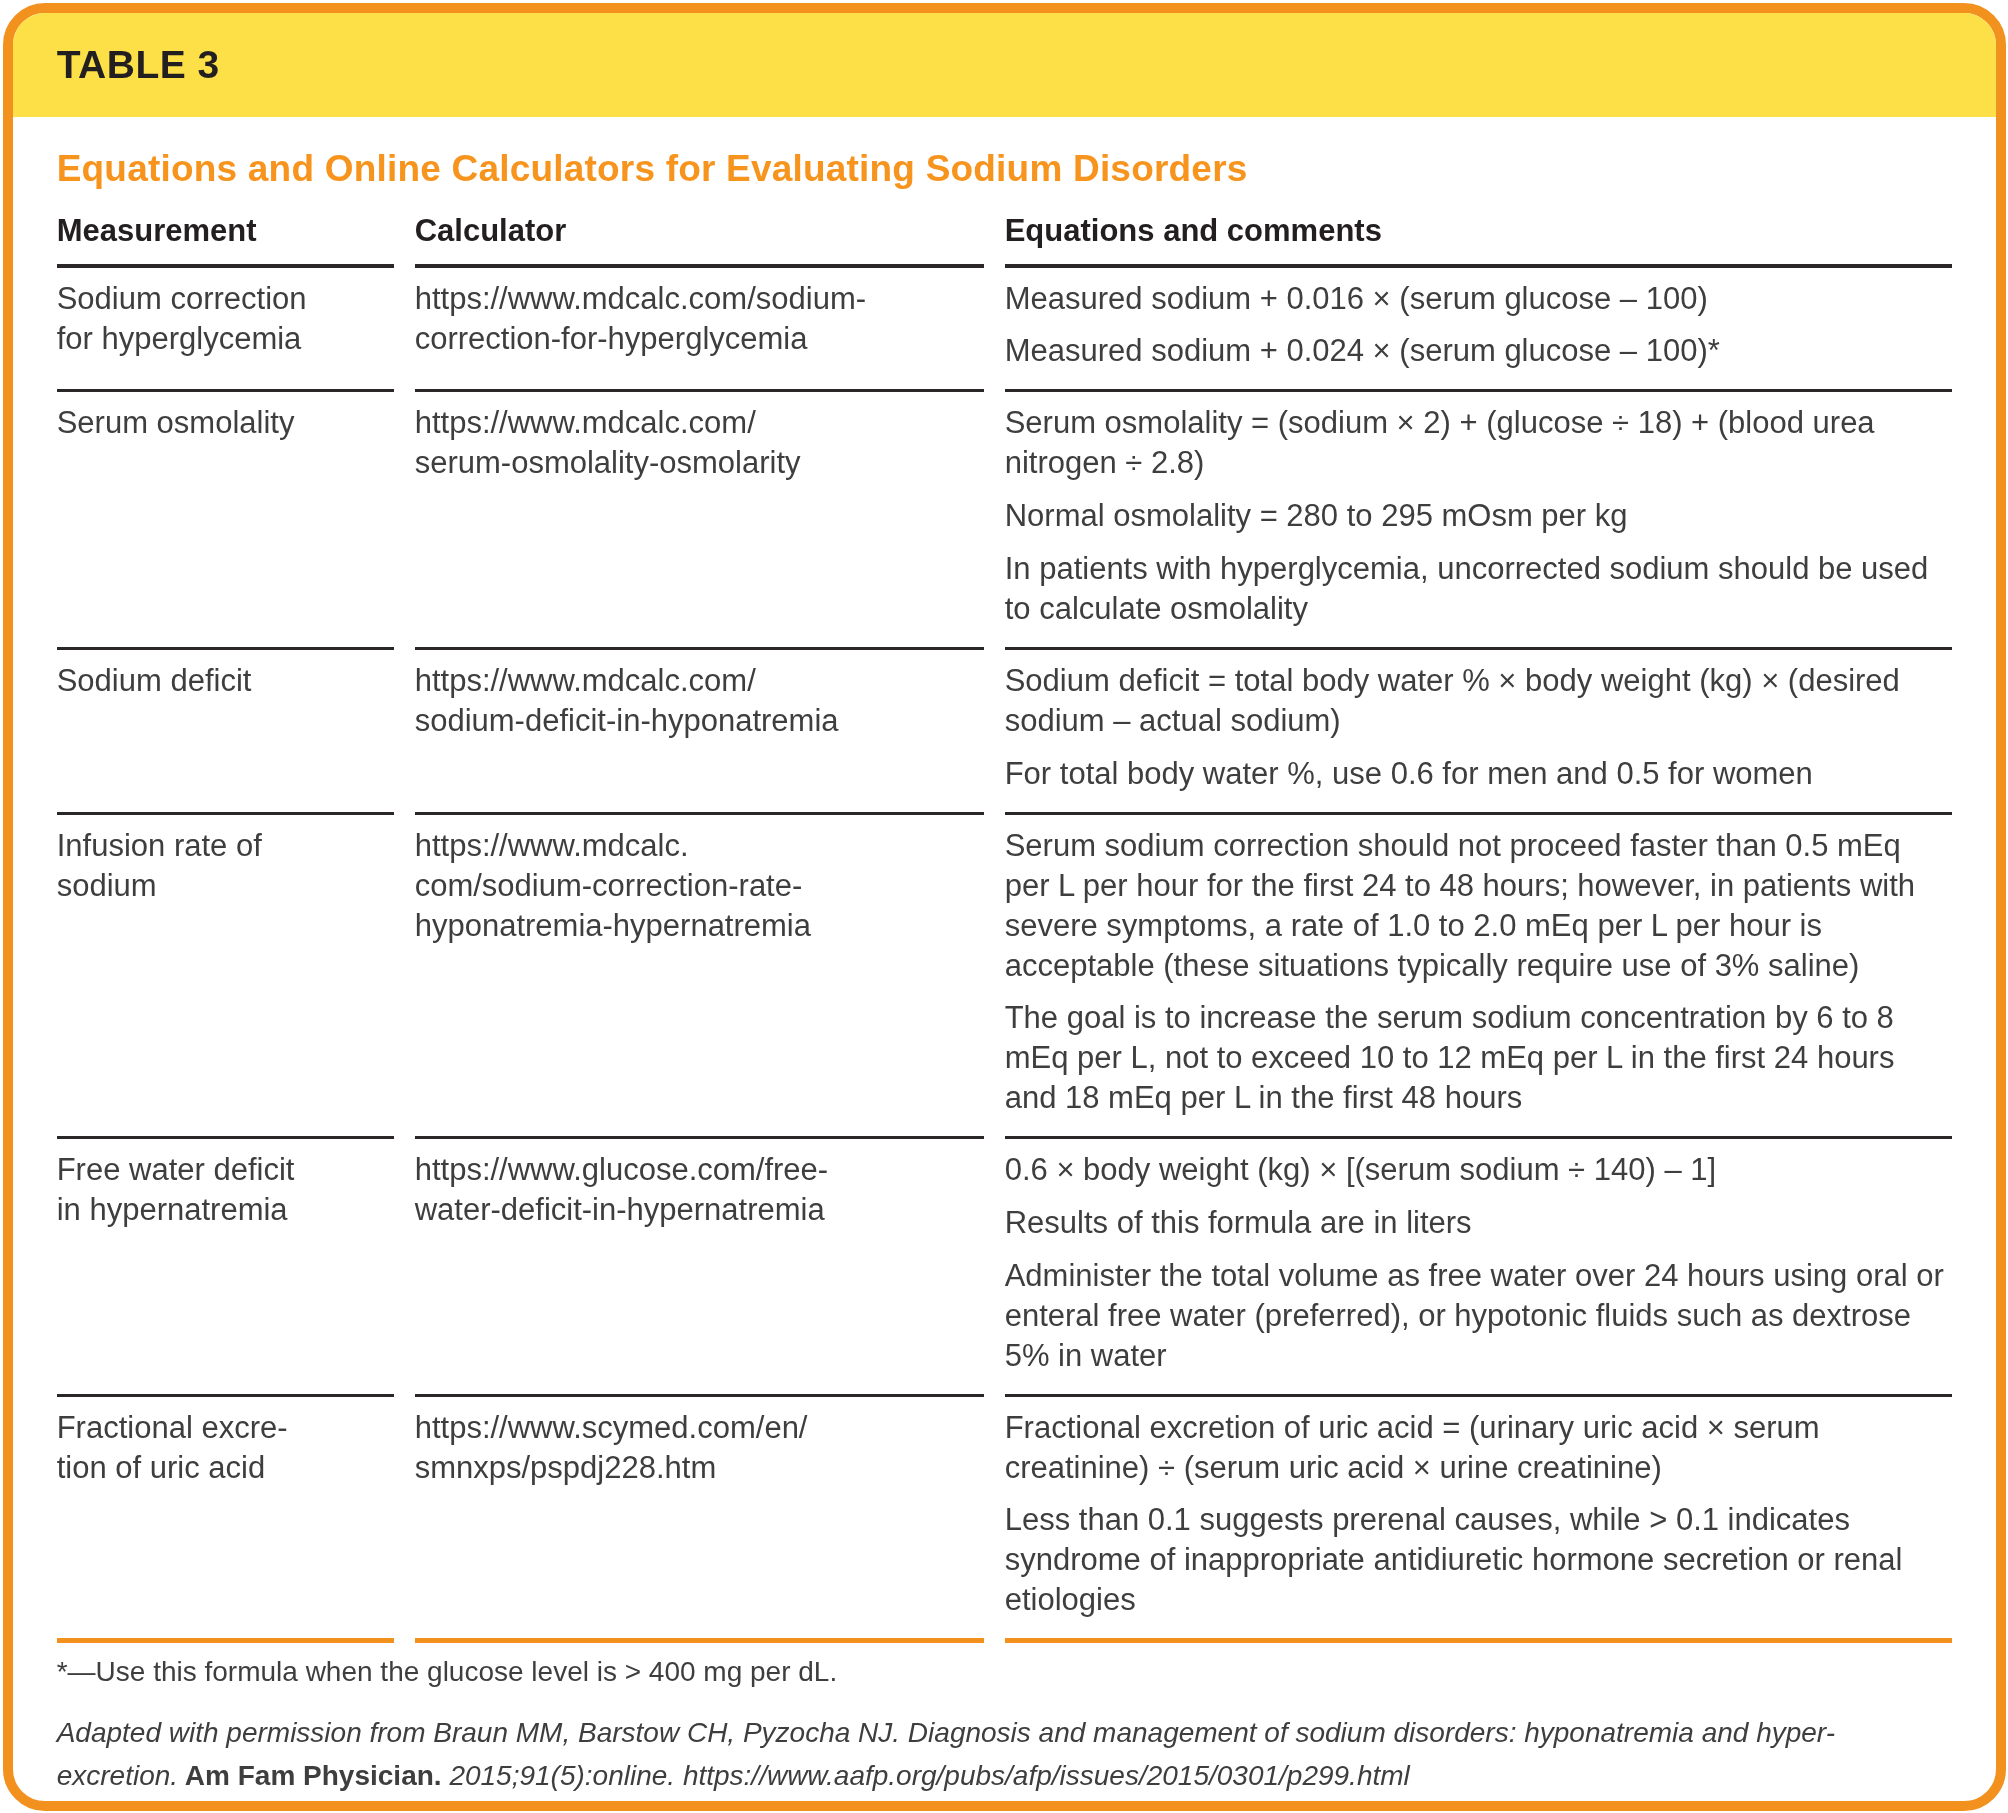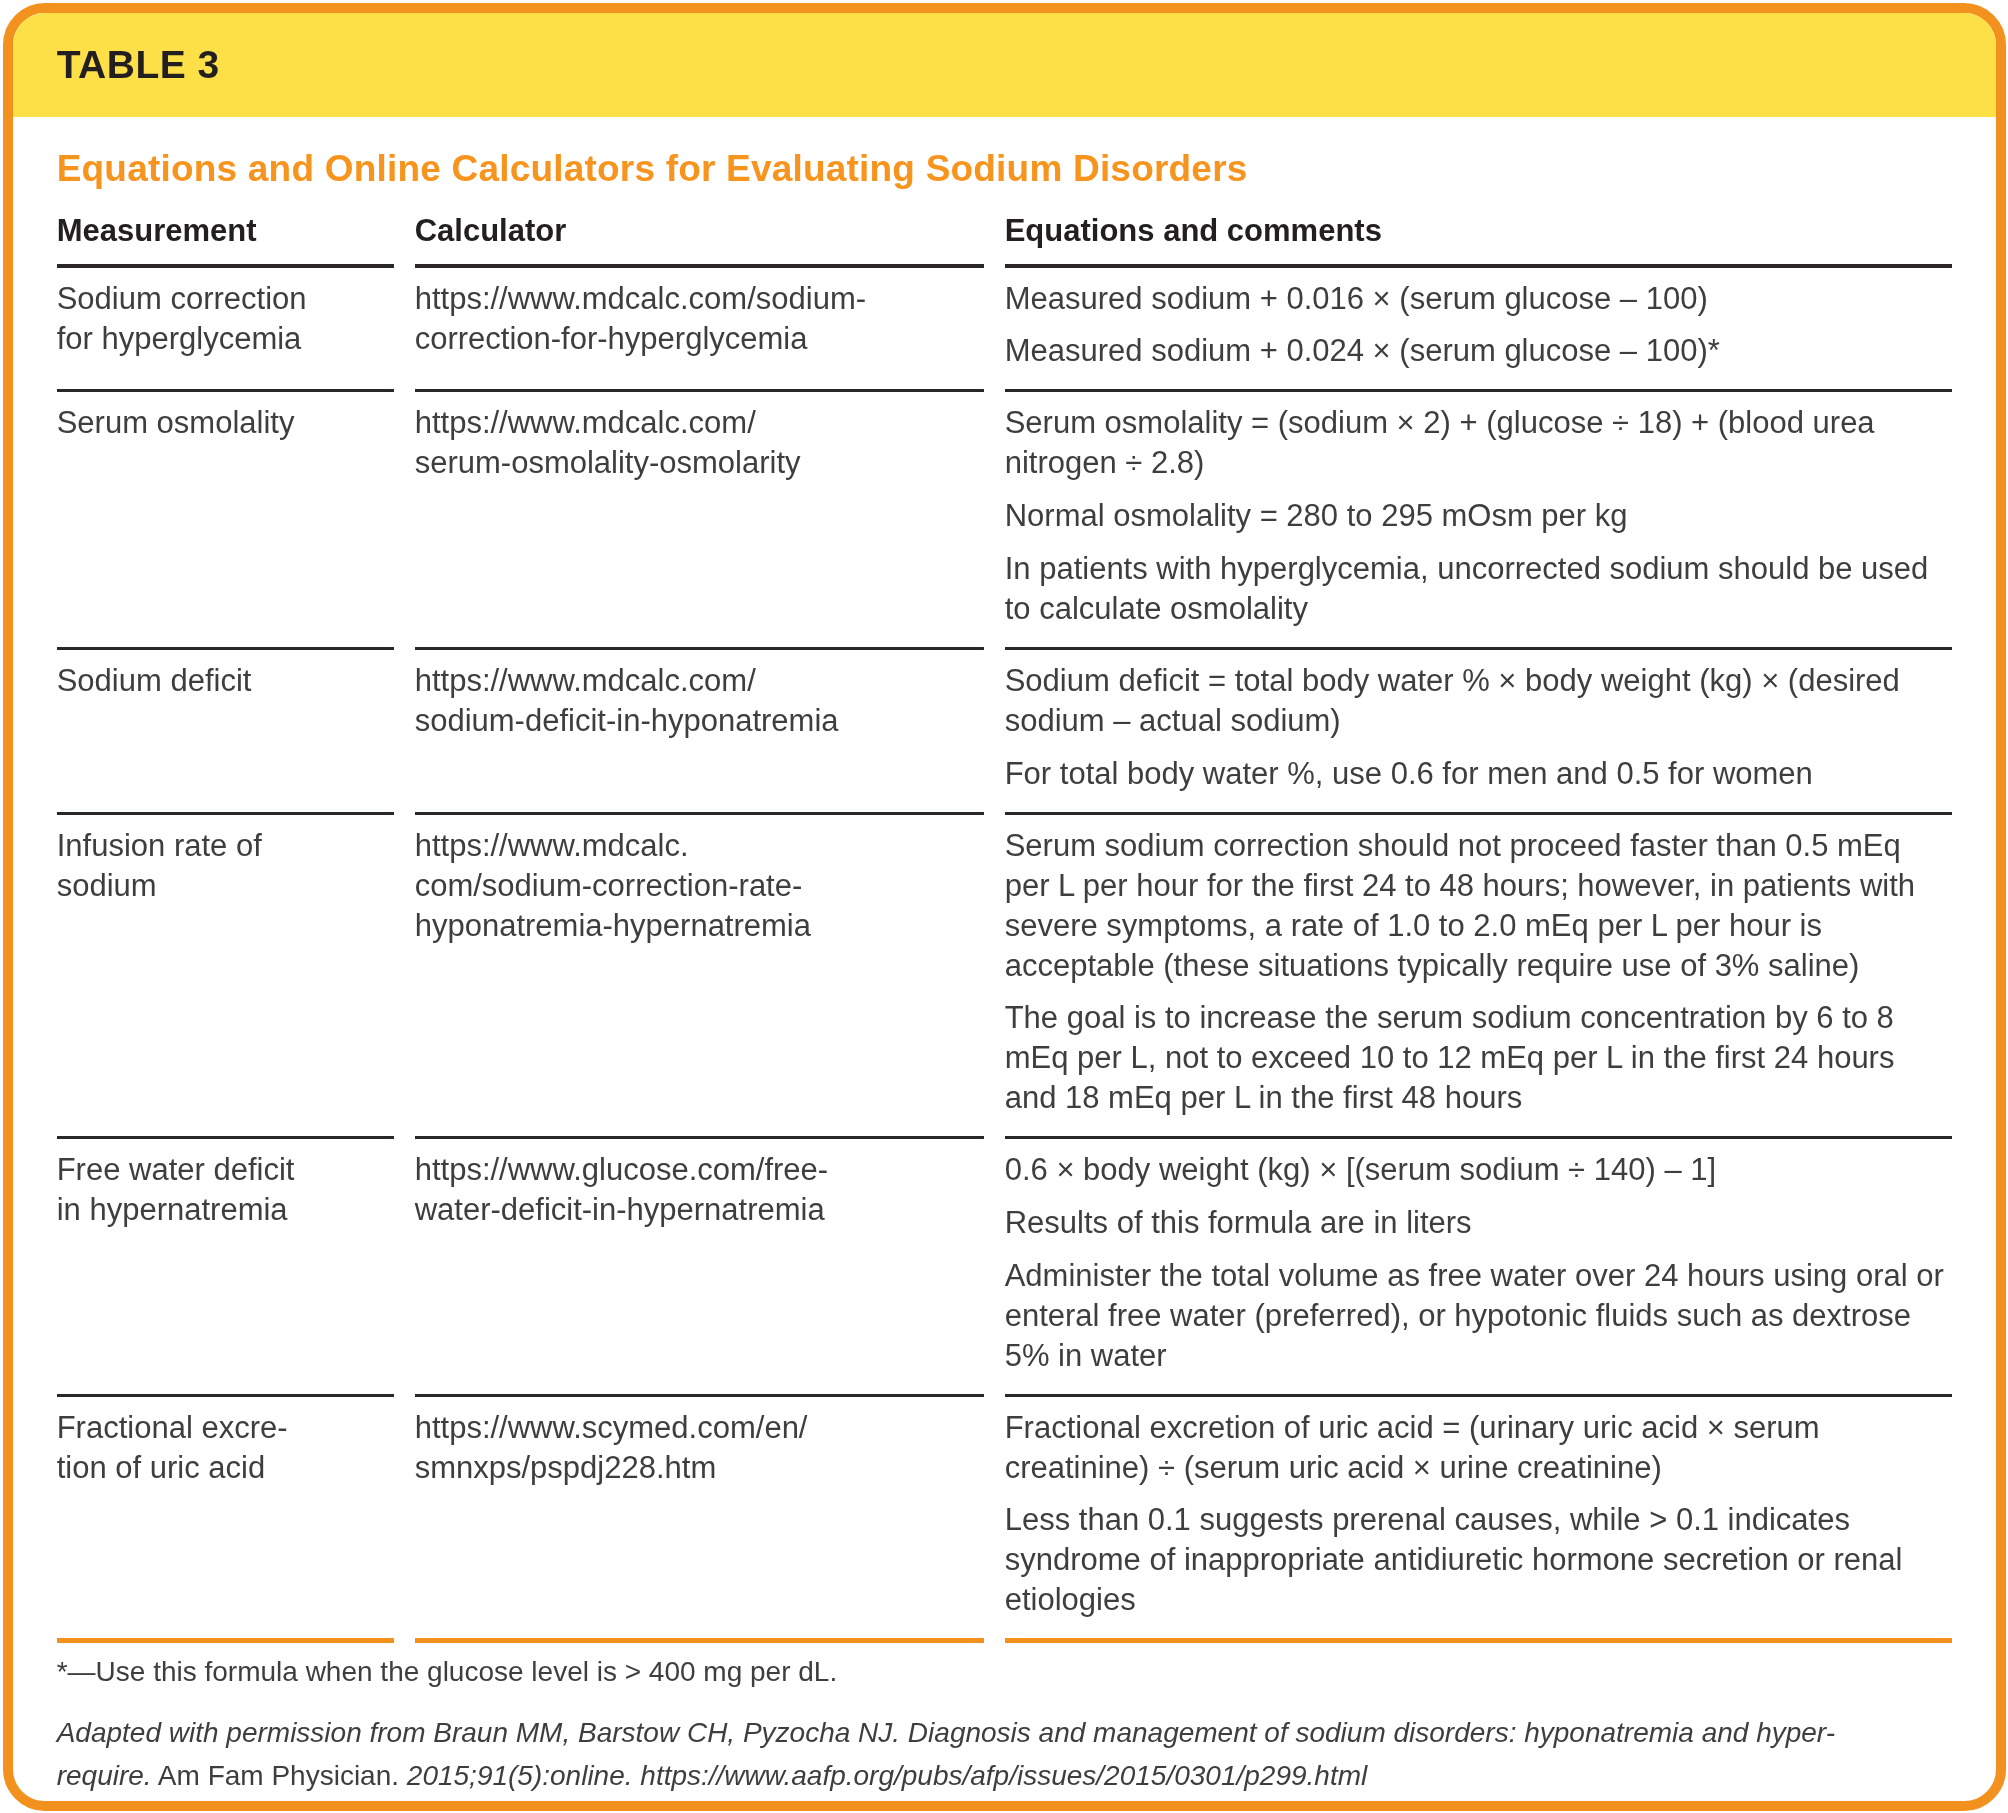--- a/index.html
+++ b/index.html
@@ -72,21 +72,21 @@
   .cell p { margin: 0 0 12.7px 0; }
   .cell p:last-child { margin-bottom: 0; }
   .lastrow { border-bottom: 5.5px solid #F2911E; }
   .footnotes {
     padding-top: 10px;
     font-size: 28px;
     color: #3E3E3E;
   }
   .fn1 { margin: 0 0 20px 0; line-height: 38px; }
   .fn2 { margin: 0; font-style: italic; line-height: 43px; }
-  .fn2 .roman { font-style: normal; }
+  .fn2 .roman { font-style: normal; font-weight: bold; }
 </style>
 </head>
 <body>
 
 <div class="frame">
   <div class="band">
     <span class="label">TABLE 3</span>
   </div>
   <div class="content">
     <h1 class="title">Equations and Online Calculators for Evaluating Sodium Disorders</h1>
@@ -150,18 +150,18 @@
       <div class="cell lastrow">
         <p>Fractional excretion of uric acid = (urinary uric acid × serum creatinine) ÷ (serum uric acid × urine creatinine)</p>
         <p>Less than 0.1 suggests prerenal causes, while &gt; 0.1 indicates syndrome of inappropriate antidiuretic hormone secretion or renal etiologies</p>
       </div>
     </div>
 
     <div class="footnotes">
       <p class="fn1">*—Use this formula when the glucose level is &gt; 400 mg per dL.</p>
       <p class="fn2">
         <span>Adapted with permission from Braun MM, Barstow CH, Pyzocha NJ. Diagnosis and management of sodium disorders: hyponatremia and hyper-</span><br>
-        <span>require.</span><span class="roman"> Am Fam Physician. </span><span>2015;91(5):online. https://www.aafp.org/pubs/afp/issues/2015/0301/p299.html</span>
+        <span>excretion.</span><span class="roman"> Am Fam Physician. </span><span>2015;91(5):online. https://www.aafp.org/pubs/afp/issues/2015/0301/p299.html</span>
       </p>
     </div>
   </div>
 </div>
 
 
 </body></html>

